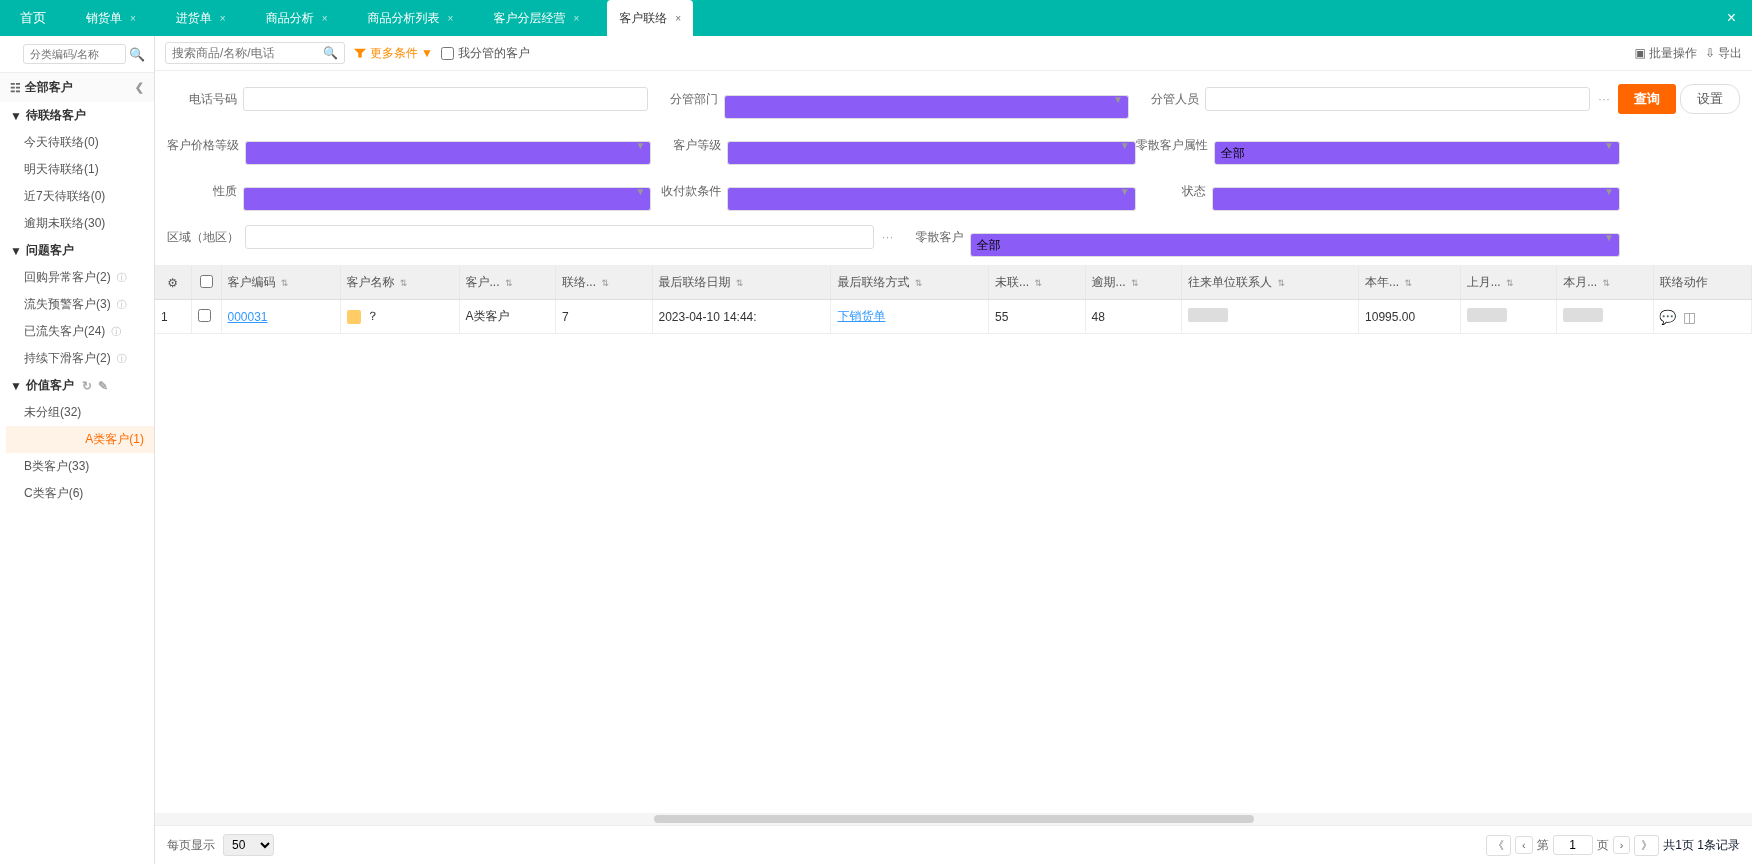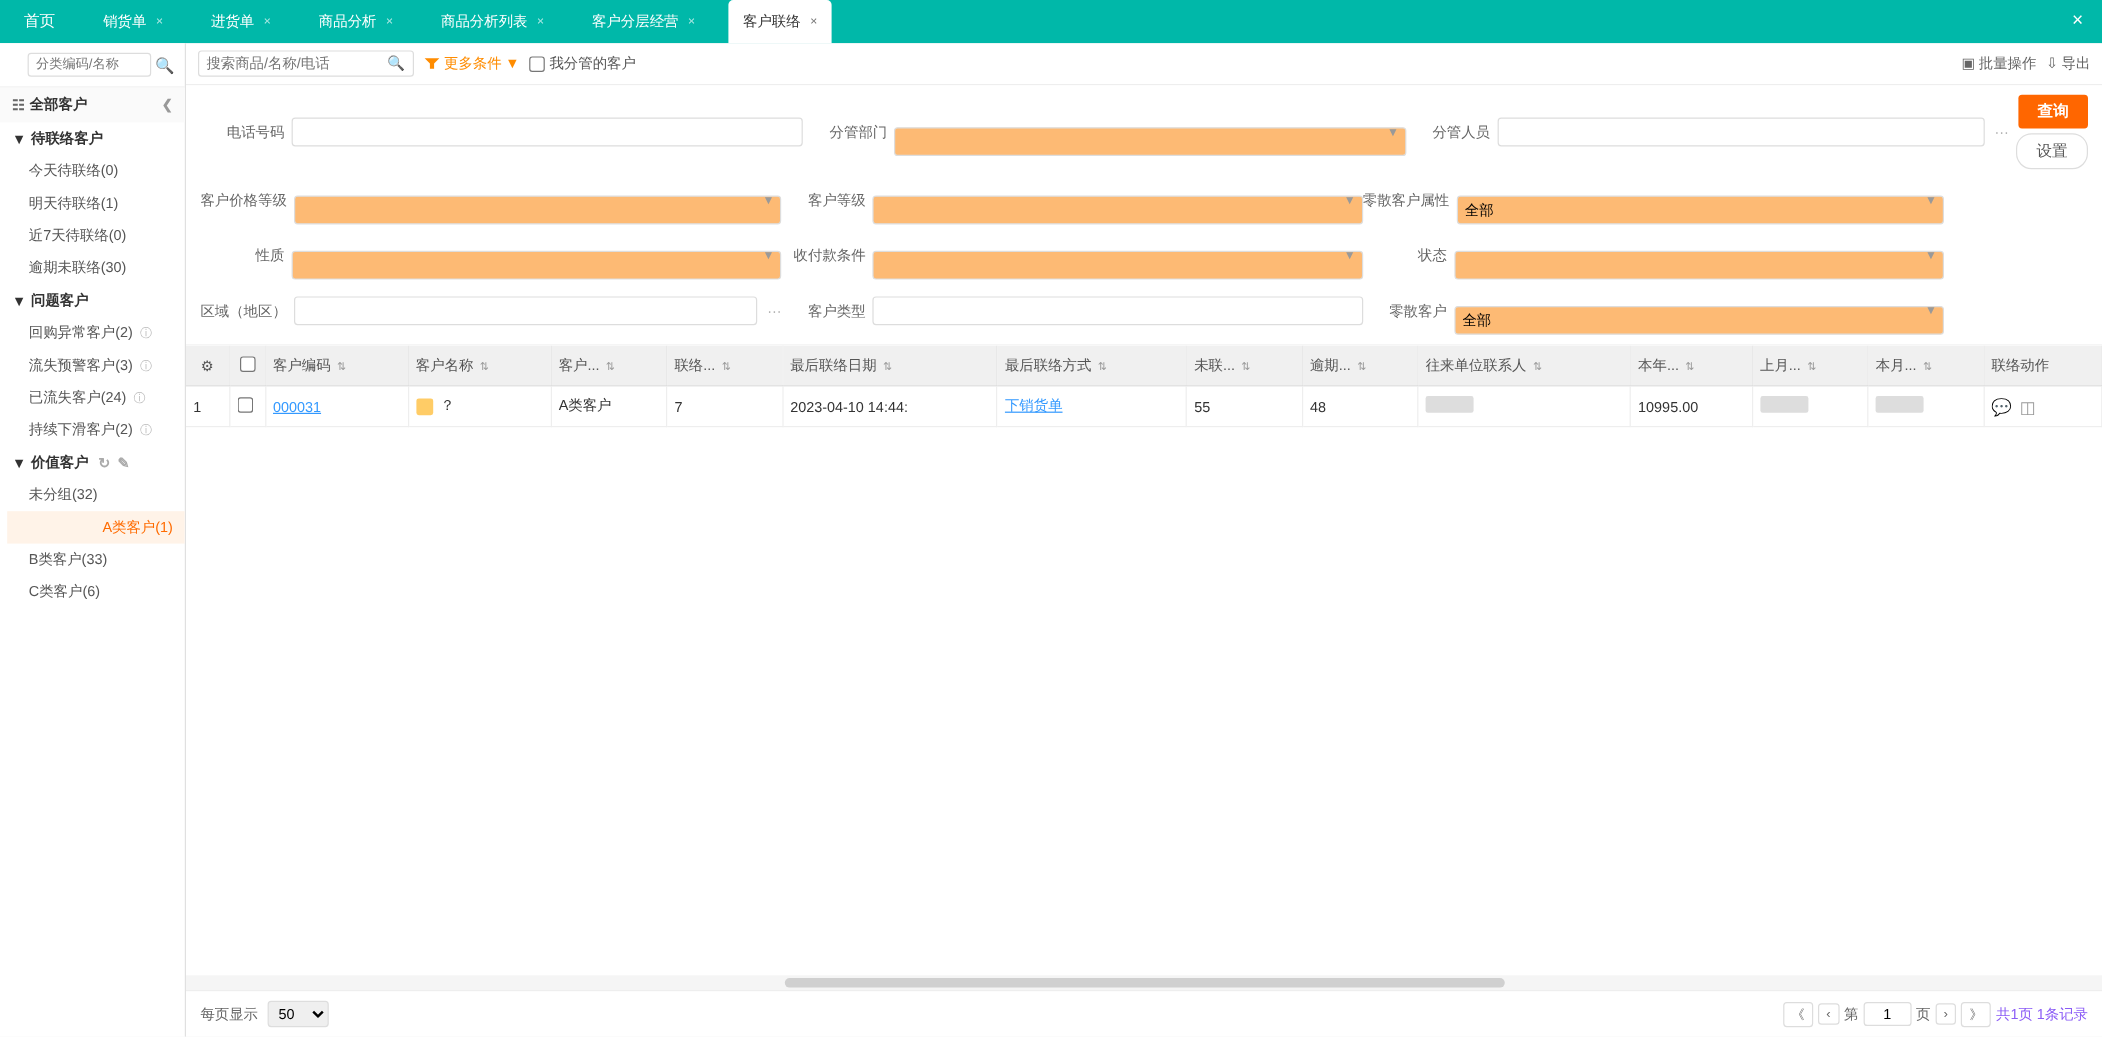--- a/index.html
+++ b/index.html
@@ -96,35 +96,35 @@
     .filter-label { color: #666; white-space: nowrap; min-width: 70px; text-align: right; font-size: 12px; }
     .filter-input {
       flex: 1; border: 1px solid #ddd; border-radius: 3px; padding: 4px 6px;
       font-size: 12px; outline: none; min-width: 0;
     }
     .select-wrapper {
       flex: 1; position: relative; min-width: 0; display: flex; align-items: center;
     }
     .select-wrapper select {
       width: 100%; border: 1px solid #ddd; border-radius: 3px; padding: 4px 24px 4px 6px;
-      font-size: 12px; outline: none; appearance: none; background: #fdba74; cursor: pointer; margin-top: 16px;
+      font-size: 12px; outline: none; appearance: none; background: #8b5cf6; cursor: pointer; margin-top: 16px;
     }
     .select-wrapper .chevron {
       position: absolute; right: 6px; color: #999; pointer-events: none; font-size: 10px;
     }
     .query-btn {
       background: #ff6600; color: #fff; border: none; border-radius: 3px;
       padding: 5px 16px; cursor: pointer; font-size: 13px; font-weight: bold;
       margin-left: 8px;
     }
     .settings-btn {
       background: #fff; color: #555; border: 1px solid #ddd; border-radius: 13px;
       padding: 5px 16px; cursor: pointer; font-size: 13px;
     }
-    .action-btns { display: flex; flex-direction: column; gap: 4px; align-items: flex-end; }
+    .action-btns { display: flex; gap: 4px; }
 
     
     .table-container { flex: 1; overflow: auto; background: #fff; }
     table { width: 100%; border-collapse: collapse; min-width: 1400px; }
     thead tr { background: #f0f0f0; }
     th {
       padding: 8px 6px; text-align: left; font-weight: normal; color: #555;
       border-bottom: 1px solid #ddd; border-right: 1px solid #e8e8e8;
       white-space: nowrap; font-size: 12px; position: sticky; top: 0; background: #f0f0f0;
     }
@@ -153,21 +153,21 @@
     .page-nav { display: flex; align-items: center; gap: 4px; margin-left: auto; color: #666; }
     .page-btn {
       border: 1px solid #ddd; background: #fff; border-radius: 3px;
       padding: 2px 6px; cursor: pointer; font-size: 11px; color: #666;
     }
     .page-btn:disabled { color: #ccc; cursor: default; }
     .page-input {
       border: 1px solid #ddd; border-radius: 3px; padding: 2px 4px;
       font-size: 12px; outline: none; width: 40px; text-align: center;
     }
-    .total-info { color: #8b5cf6; font-size: 12px; }
+    .total-info { color: #0f172a; font-size: 12px; }
     .scrollbar-placeholder { height: 12px; background: #f5f5f5; }
 
     
     .color-tag { display: inline-block; width: 14px; height: 14px; border-radius: 2px; background: #ffcc66; margin-right: 3px; vertical-align: middle; }
   </style>
 </head>
 <body>
 
 <div class="top-nav">
   <span class="nav-home">首页</span>
@@ -381,24 +381,20 @@
           </div>
         </div>
         <div style="width:120px"></div>
       </div>
 
       <div class="filter-row">
         <div class="filter-cell">
           <span class="filter-label">区域（地区）</span>
           <input class="filter-input" type="text" style="flex: 1 1 0%;">
           <span style="color:#aaa;cursor:pointer;margin-left:2px">···</span>
-        </div>
-        <div class="filter-cell">
-          <span class="filter-label">客户类型</span>
-          <input class="filter-input" type="text" style="">
         </div>
         <div class="filter-cell">
           <span class="filter-label">零散客户</span>
           <div class="select-wrapper">
             <select>
               <option>全部</option>
             </select>
             <span class="chevron">▼</span>
           </div>
         </div>

